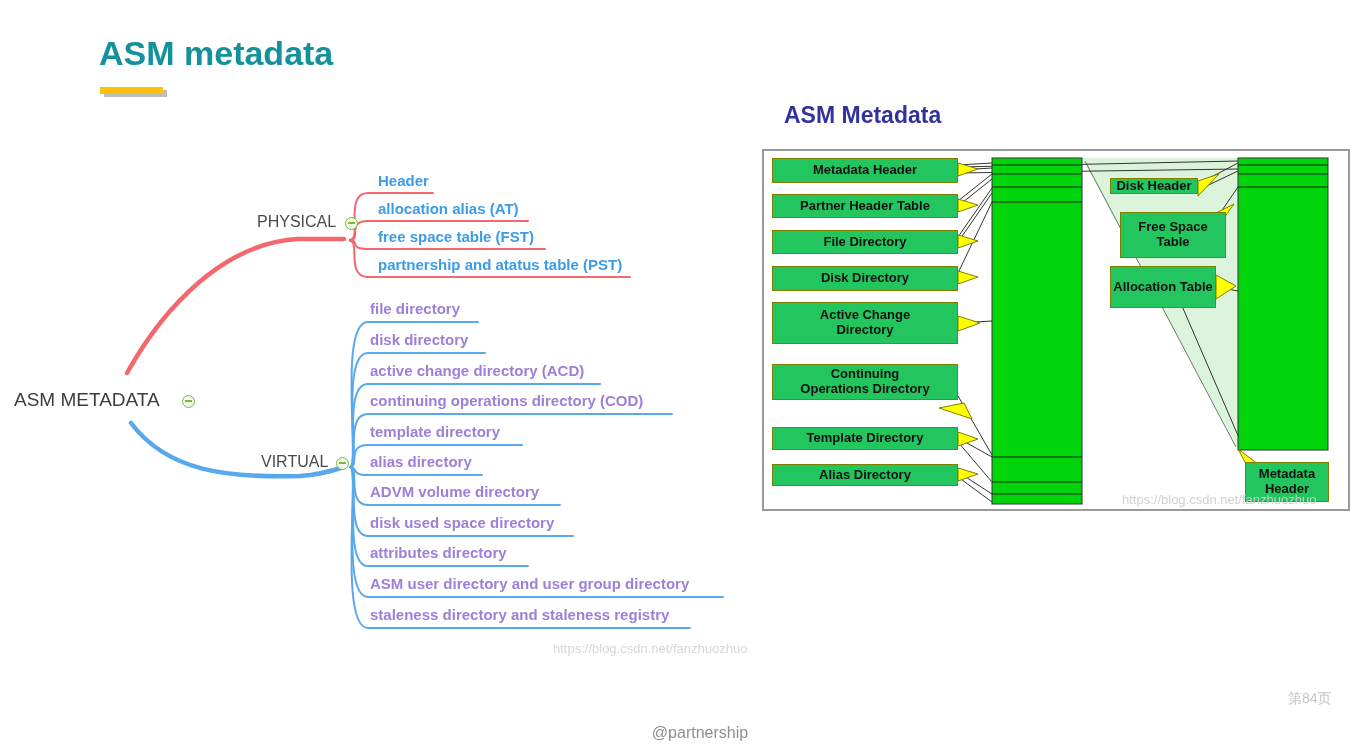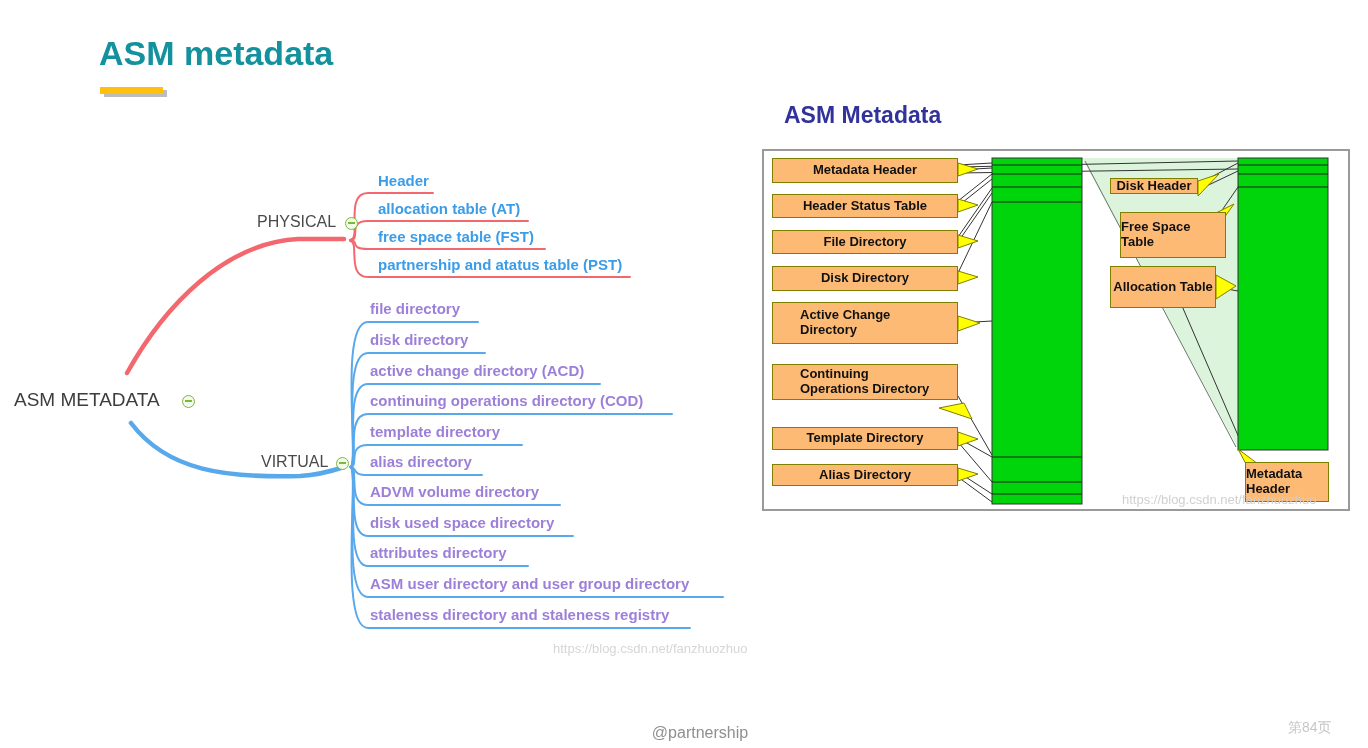--- a/index.html
+++ b/index.html
@@ -5,39 +5,39 @@
   html,body{margin:0;padding:0;background:#fff;}
   .slide{position:relative;width:1368px;height:748px;background:#ffffff;overflow:hidden;
          font-family:"Liberation Sans", sans-serif;}
   svg{display:block;}
   .abs{position:absolute;}
   
   .page-title{position:absolute;left:99px;top:34px;font-size:34px;font-weight:bold;color:#13919c;letter-spacing:0px;}
   .title-bar{position:absolute;left:100px;top:87px;width:63px;height:7px;background:#ffc010;
              box-shadow:4px 3px 0 0 #bdbdbd;}
   .footer{position:absolute;left:560px;top:724px;width:280px;text-align:center;font-size:16px;color:#8f8f8f;}
-  .pagenum{position:absolute;left:1288px;top:719px;font-size:14px;color:#c6c6c6;}
+  .pagenum{position:absolute;left:1288px;top:690px;font-size:14px;color:#c6c6c6;}
   .wm{position:absolute;font-size:13px;color:#d6d6d6;white-space:nowrap;}
   .wm2{color:rgba(205,205,205,.95);z-index:6;}
   
   .mm-lines{position:absolute;left:0;top:0;pointer-events:none;}
   .mm-root{position:absolute;left:14px;top:389px;font-size:19px;color:#3d3d3d;white-space:nowrap;}
   .mm-branch{position:absolute;font-size:16px;color:#4a4a4a;white-space:nowrap;}
   .mm-child{position:absolute;font-size:15px;font-weight:bold;white-space:nowrap;line-height:20px;}
   .p-child{color:#3b9ce8;}
   .v-child{color:#9c7fd9;}
   .minus{position:absolute;width:13px;height:13px;border:1.5px solid #7cb83d;border-radius:50%;
          background:#f2fbe9;box-sizing:border-box;}
   .minus::after{content:"";position:absolute;left:2px;right:2px;top:4.2px;height:1.6px;background:#7cb83d;}
   
   .diagram-title{position:absolute;left:784px;top:102px;font-size:23px;font-weight:bold;color:#32329b;}
   .diagram{position:absolute;left:762px;top:149px;width:588px;height:362px;border:2px solid #9a9a9a;
            background:#fff;box-sizing:border-box;}
-  .ybox{position:absolute;background:#fdba74;border:1.5px solid #7f7f00;box-sizing:border-box;
-        display:flex;align-items:center;justify-content:center;
+  .ybox{position:absolute;background:#22c55e;border:1.5px solid #7f7f00;box-sizing:border-box;
+        display:flex;align-items:center;justify-content:center;text-align:center;
         font-size:13px;font-weight:bold;color:#111;line-height:1.15;z-index:3;}
   .ybox.narrow span{max-width:130px;}
 </style>
 </head>
 <body>
 
 <div class="slide">
 
   <svg class="mm-lines" width="1368" height="748" viewBox="0 0 1368 748">
     <g stroke="#f3686e" fill="none" stroke-linecap="round">
@@ -69,21 +69,21 @@
   <div class="mm-root">ASM METADATA</div>
   <span class="minus abs" style="left:182px;top:395px"></span>
 
   <div class="mm-branch" style="left:257px;top:213px">PHYSICAL</div>
   <span class="minus abs" style="left:345px;top:217px"></span>
 
   <div class="mm-branch" style="left:261px;top:453px">VIRTUAL</div>
   <span class="minus abs" style="left:336px;top:457px"></span>
 
   <div class="mm-child p-child" style="left:378px;top:171px">Header</div>
-  <div class="mm-child p-child" style="left:378px;top:199px">allocation table (AT)</div>
+  <div class="mm-child p-child" style="left:378px;top:199px">allocation alias (AT)</div>
   <div class="mm-child p-child" style="left:378px;top:227px">free space table (FST)</div>
   <div class="mm-child p-child" style="left:378px;top:255px">partnership and atatus table (PST)</div>
 
   <div class="mm-child v-child" style="left:370px;top:299px">file directory</div>
   <div class="mm-child v-child" style="left:370px;top:330px">disk directory</div>
   <div class="mm-child v-child" style="left:370px;top:361px">active change directory (ACD)</div>
   <div class="mm-child v-child" style="left:370px;top:391px">continuing operations directory (COD)</div>
   <div class="mm-child v-child" style="left:370px;top:422px">template directory</div>
   <div class="mm-child v-child" style="left:370px;top:452px">alias directory</div>
   <div class="mm-child v-child" style="left:370px;top:482px">ADVM volume directory</div>
@@ -156,21 +156,21 @@
         <polygon points="452,62 470,53 452,78"></polygon>
         <polygon points="452,124 472,135 452,148"></polygon>
         <polygon points="482,313 474,298 494,313"></polygon>
       </g>
     </svg>
 
     <div class="ybox" style="left:8px;top:7px;width:186px;height:25px">
         <span>Metadata Header</span>
       </div>
     <div class="ybox" style="left:8px;top:43px;width:186px;height:24px">
-        <span>Header Status Table</span>
+        <span>Partner Header Table</span>
       </div>
     <div class="ybox" style="left:8px;top:79px;width:186px;height:24px">
         <span>File Directory</span>
       </div>
     <div class="ybox" style="left:8px;top:115px;width:186px;height:25px">
         <span>Disk Directory</span>
       </div>
     <div class="ybox narrow" style="left:8px;top:151px;width:186px;height:42px">
         <span>Active Change Directory</span>
       </div>

